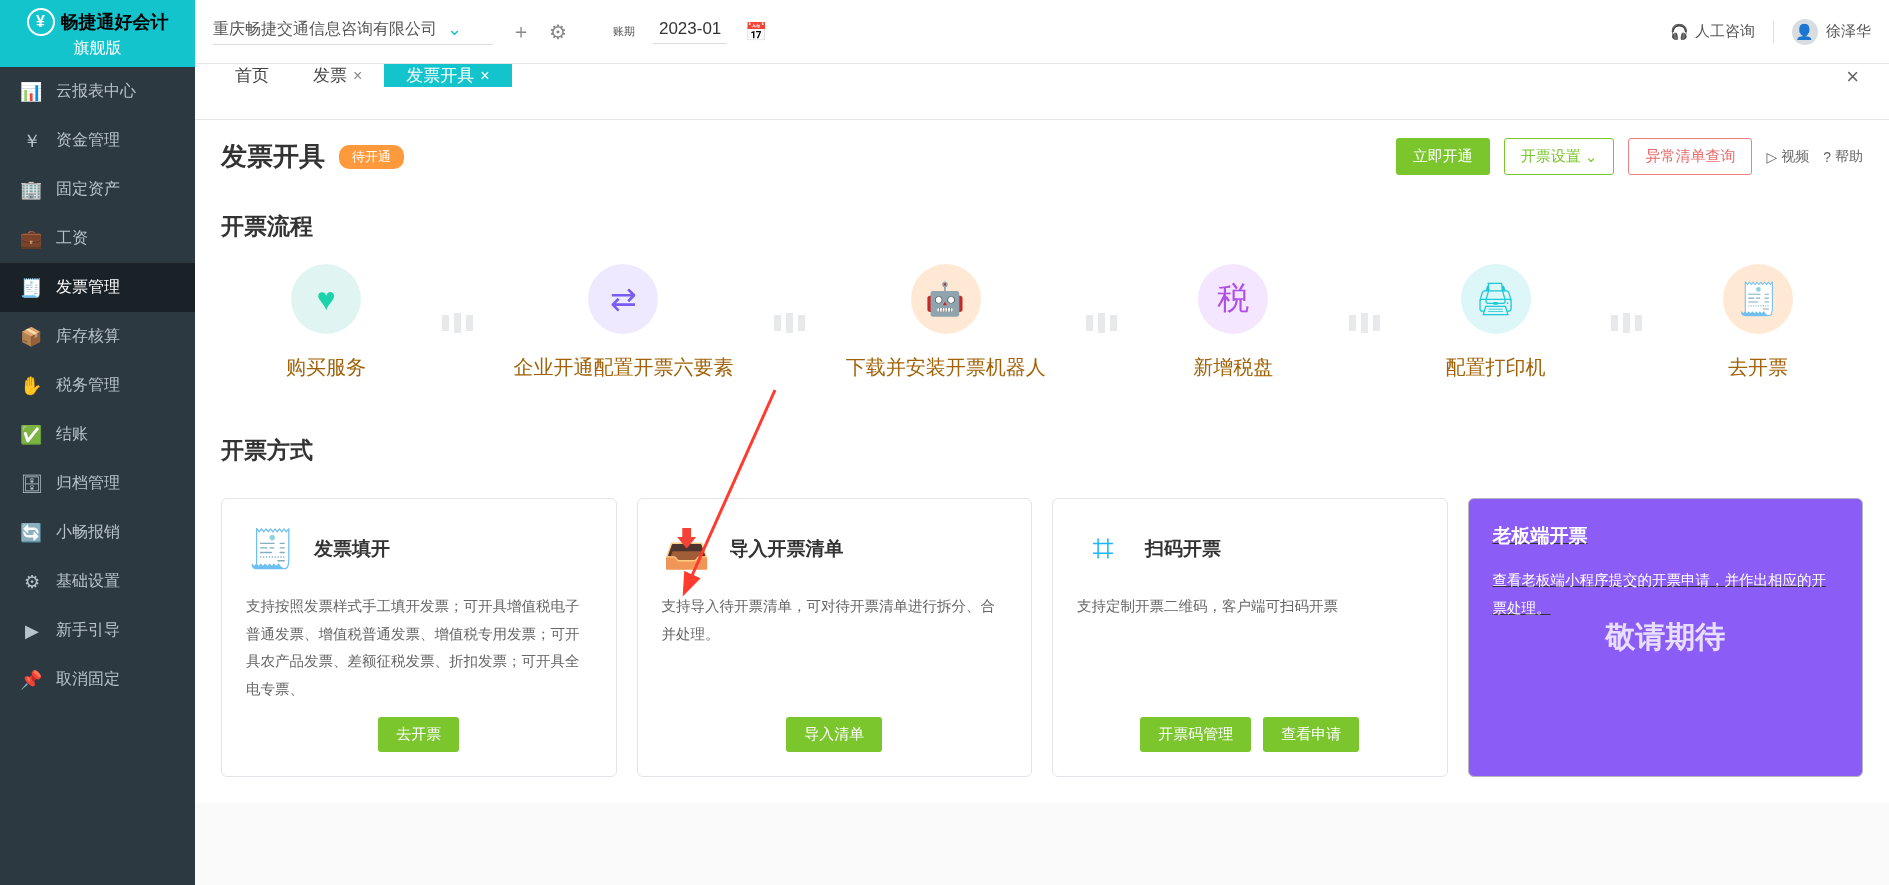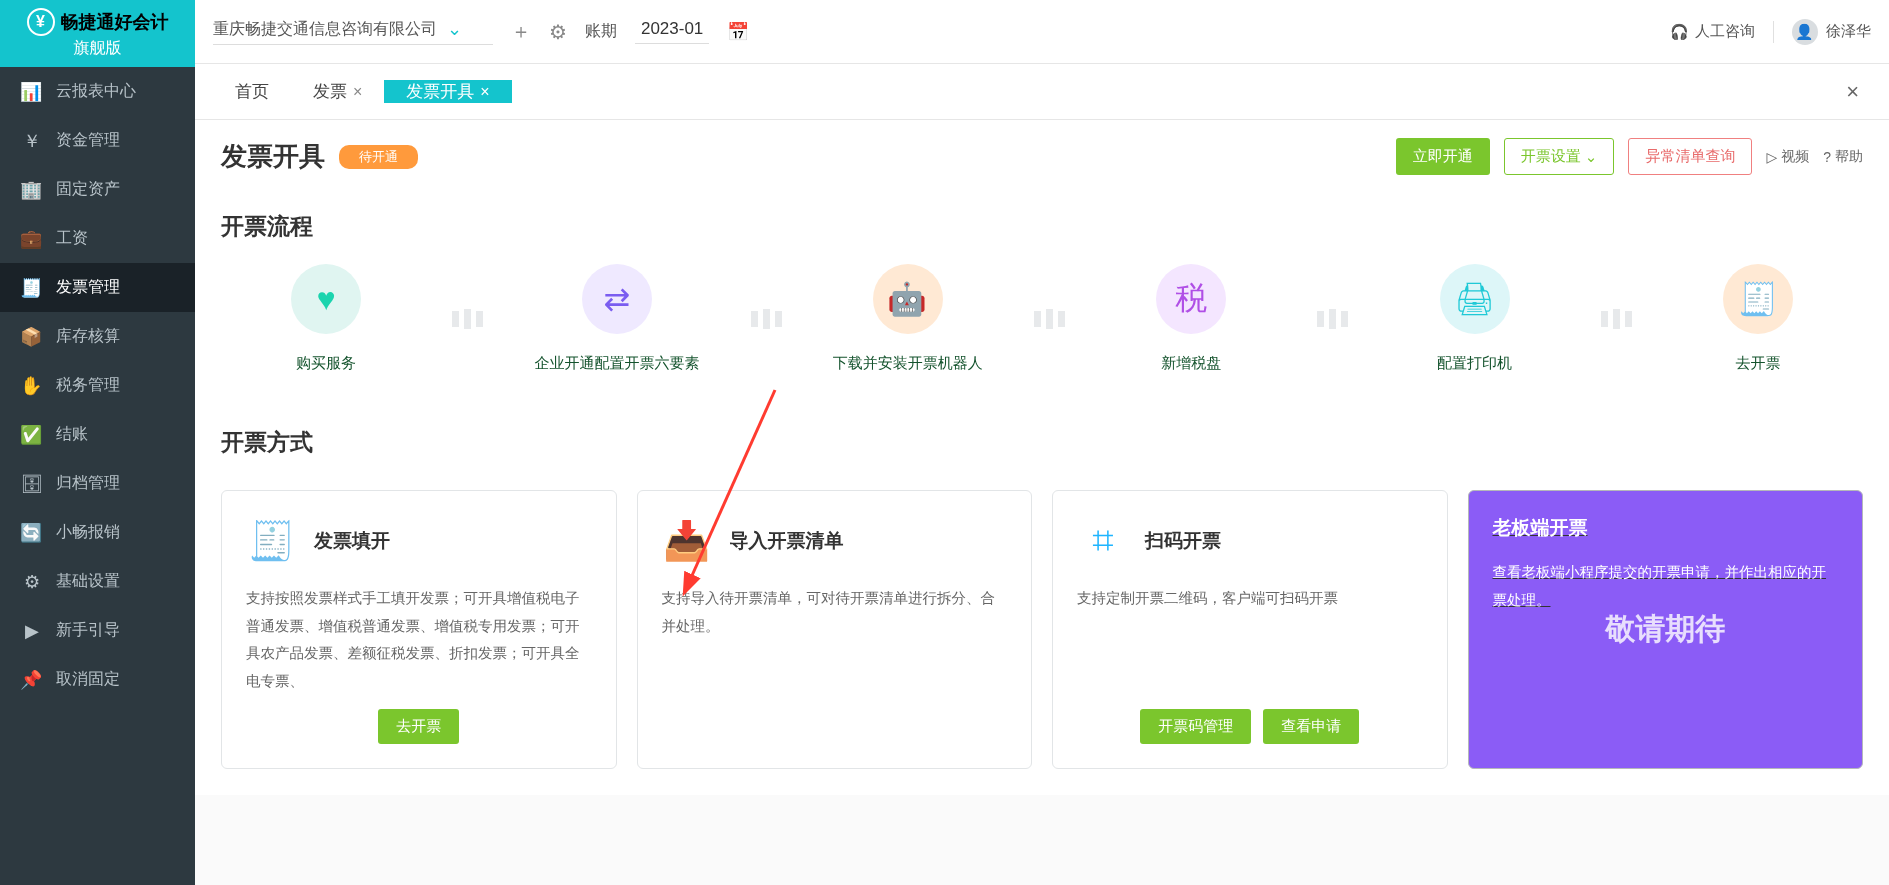--- a/index.html
+++ b/index.html
@@ -19,56 +19,56 @@
     .nav-icon { width: 20px; height: 20px; display: inline-flex; align-items: center; justify-content: center; font-size: 18px; }
     
     
     .main { flex: 1; display: flex; flex-direction: column; min-width: 0; }
     
     
     .topbar { height: 64px; border-bottom: 1px solid #e6e6e6; display: flex; align-items: center; padding: 0 18px; gap: 18px; }
     .company-select { display: flex; align-items: center; gap: 10px; font-size: 16px; color: #555; min-width: 280px; border-bottom:1px solid #ddd; padding-bottom:4px; }
     .chevron-down { color: #14c4cd; font-size: 18px; }
     .topbar-icon { color: #888; font-size: 20px; cursor: pointer; }
-    .period-label { color: #555; font-size: 16px; }
+    .period-label { color: #555; font-size: 11px; margin-left: 28px; }
     .period-value { color: #333; font-size: 17px; border-bottom:1px solid #ddd; padding: 0 6px 4px; }
     .cal-icon { color: #14c4cd; font-size: 18px; }
     .topbar-spacer { flex: 1; }
     .support { display: flex; align-items: center; gap: 6px; color: #555; font-size: 15px; cursor:pointer; }
     .user { display: flex; align-items: center; gap: 8px; color: #555; font-size: 15px; cursor:pointer; }
     .avatar { width: 26px; height: 26px; background: #d9dde0; border-radius: 50%; display:flex; align-items:center; justify-content:center; color:#fff; }
     
     
-    .tabs { height: 56px; display: flex; align-items: center; border-bottom: 1px solid #e6e6e6; padding: 0 18px; position: relative; }
+    .tabs { height: 56px; display: flex; align-items: flex-start; border-bottom: 1px solid #e6e6e6; padding: 0 18px; position: relative; }
     .tab { display: flex; align-items: center; padding: 0 22px; font-size: 17px; color: #444; cursor: pointer; gap: 6px; }
     .tab-close { font-size: 16px; color: #888; }
     .tab.active-tab { background: #14c4cd; color: #fff; }
     .tab.active-tab .tab-close { color: #fff; }
     .tabs-close-all { margin-left:auto; display:flex; align-items:center; font-size:22px; color:#666; padding:0 12px; cursor:pointer;}
     
     
     .content { flex: 1; overflow-y: auto; background: #fafafa; padding: 0; position: relative; }
     
     .page-header { display: flex; align-items: center; padding: 18px 26px; gap: 14px; background:#fff; }
     .page-title { font-size: 26px; font-weight: 600; color: #333; }
-    .badge { background: #ff9a3c; color: #fff; padding: 3px 20px; border-radius: 10px; font-size: 13px; }
+    .badge { background: #ff9a3c; color: #fff; padding: 3px 13px; border-radius: 10px; font-size: 13px; }
     .header-spacer { flex: 1; }
     .btn { padding: 8px 16px; border-radius: 3px; font-size: 15px; cursor: pointer; border: 1px solid transparent; display:inline-flex; align-items:center; gap:4px;}
     .btn-primary { background: #7bc62d; color: #fff; }
     .btn-outline-green { background: #fff; border-color: #7bc62d; color: #7bc62d; }
     .btn-outline-red { background: #fff; border-color: #f08080; color: #e86b6b; }
     .header-link { color: #666; font-size: 14px; display:inline-flex; align-items:center; gap:4px; cursor:pointer;}
     
     .section { padding: 18px 26px; background:#fff; }
     .section-title { font-size: 23px; font-weight: 600; color: #333; margin-bottom: 22px; }
     
     .flow-steps { display: flex; align-items: center; justify-content: space-between; padding: 0 30px 18px; }
     .step { display: flex; flex-direction: column; align-items: center; gap: 20px; min-width:150px; }
     .step-icon { width: 70px; height: 70px; border-radius: 50%; display: flex; align-items: center; justify-content: center; font-size: 32px; }
-    .step-label { font-size: 15px; color: #14532d; text-align:center; }
+    .step-label { font-size: 20px; color: #a16207; text-align:center; }
     .step-sep { display:flex; gap:5px; align-items:center; }
     .step-sep span { width:7px; height:16px; background:#e7e9eb; }
     .step-sep span:nth-child(2){height:20px;}
     
     .ic-heart { background: #e0f5f1; color:#1bd4ae; }
     .ic-cfg { background: #efe9ff; color:#7a5cf0; }
     .ic-robot { background: #ffe9d4; color:#ff8a2a; }
     .ic-tax { background: #f4e6ff; color:#b04fe6; position:relative;}
     .ic-printer { background: #ddf6f8; color:#1fc9d6; }
     .ic-invoice { background: #ffe9d4; color:#ff8a2a; }
@@ -303,20 +303,23 @@
           <div class="card-actions">
               <button class="card-btn">去开票</button>
             </div>
         </div>
         <div class="card">
           <div class="card-header">
             <div class="card-icon ic-import">📥</div>
             <div class="card-title">导入开票清单</div>
           </div>
           <div class="card-desc">支持导入待开票清单，可对待开票清单进行拆分、合并处理。</div>
+          <div class="card-actions">
+              <button class="card-btn">导入清单</button>
+            </div>
         </div>
         <div class="card">
           <div class="card-header">
             <div class="card-icon ic-scan">⌗</div>
             <div class="card-title">扫码开票</div>
           </div>
           <div class="card-desc">支持定制开票二维码，客户端可扫码开票</div>
           <div class="card-actions">
             <button class="card-btn">开票码管理</button>
             <button class="card-btn">查看申请</button>

